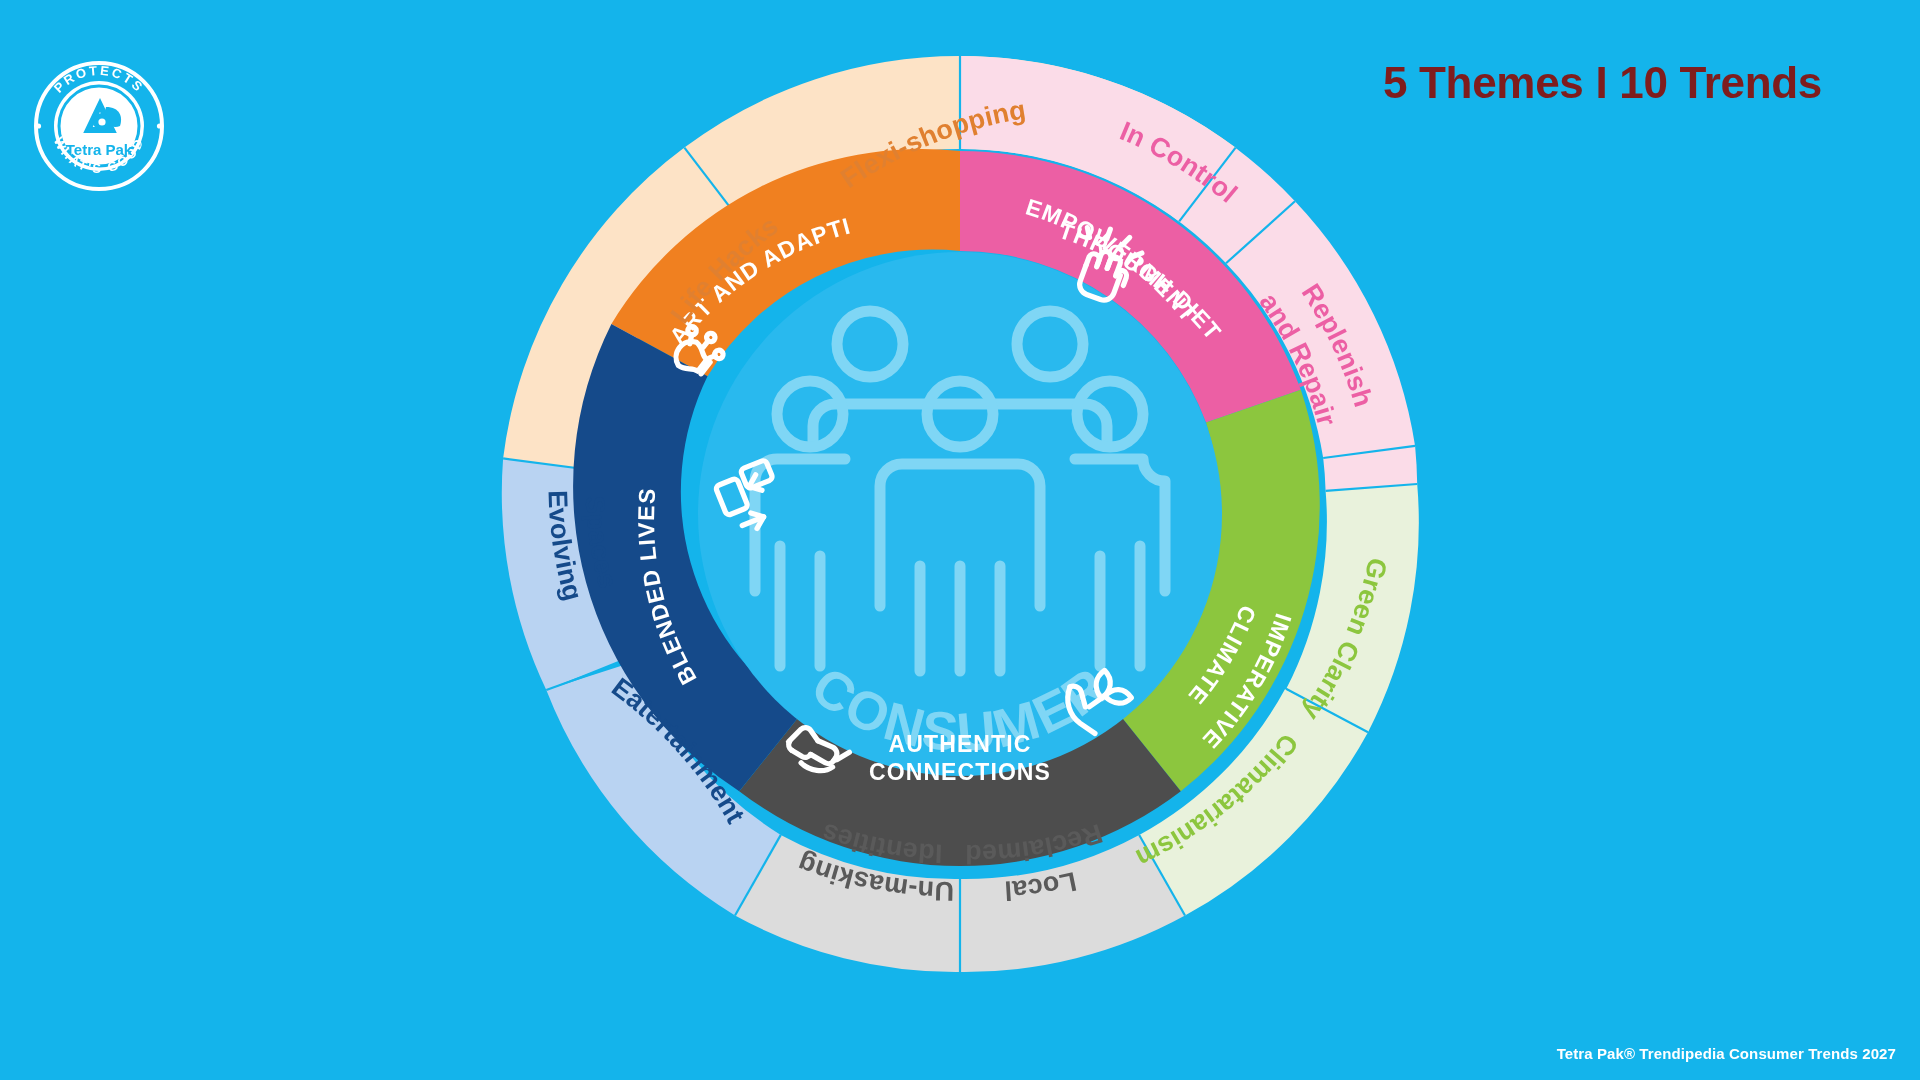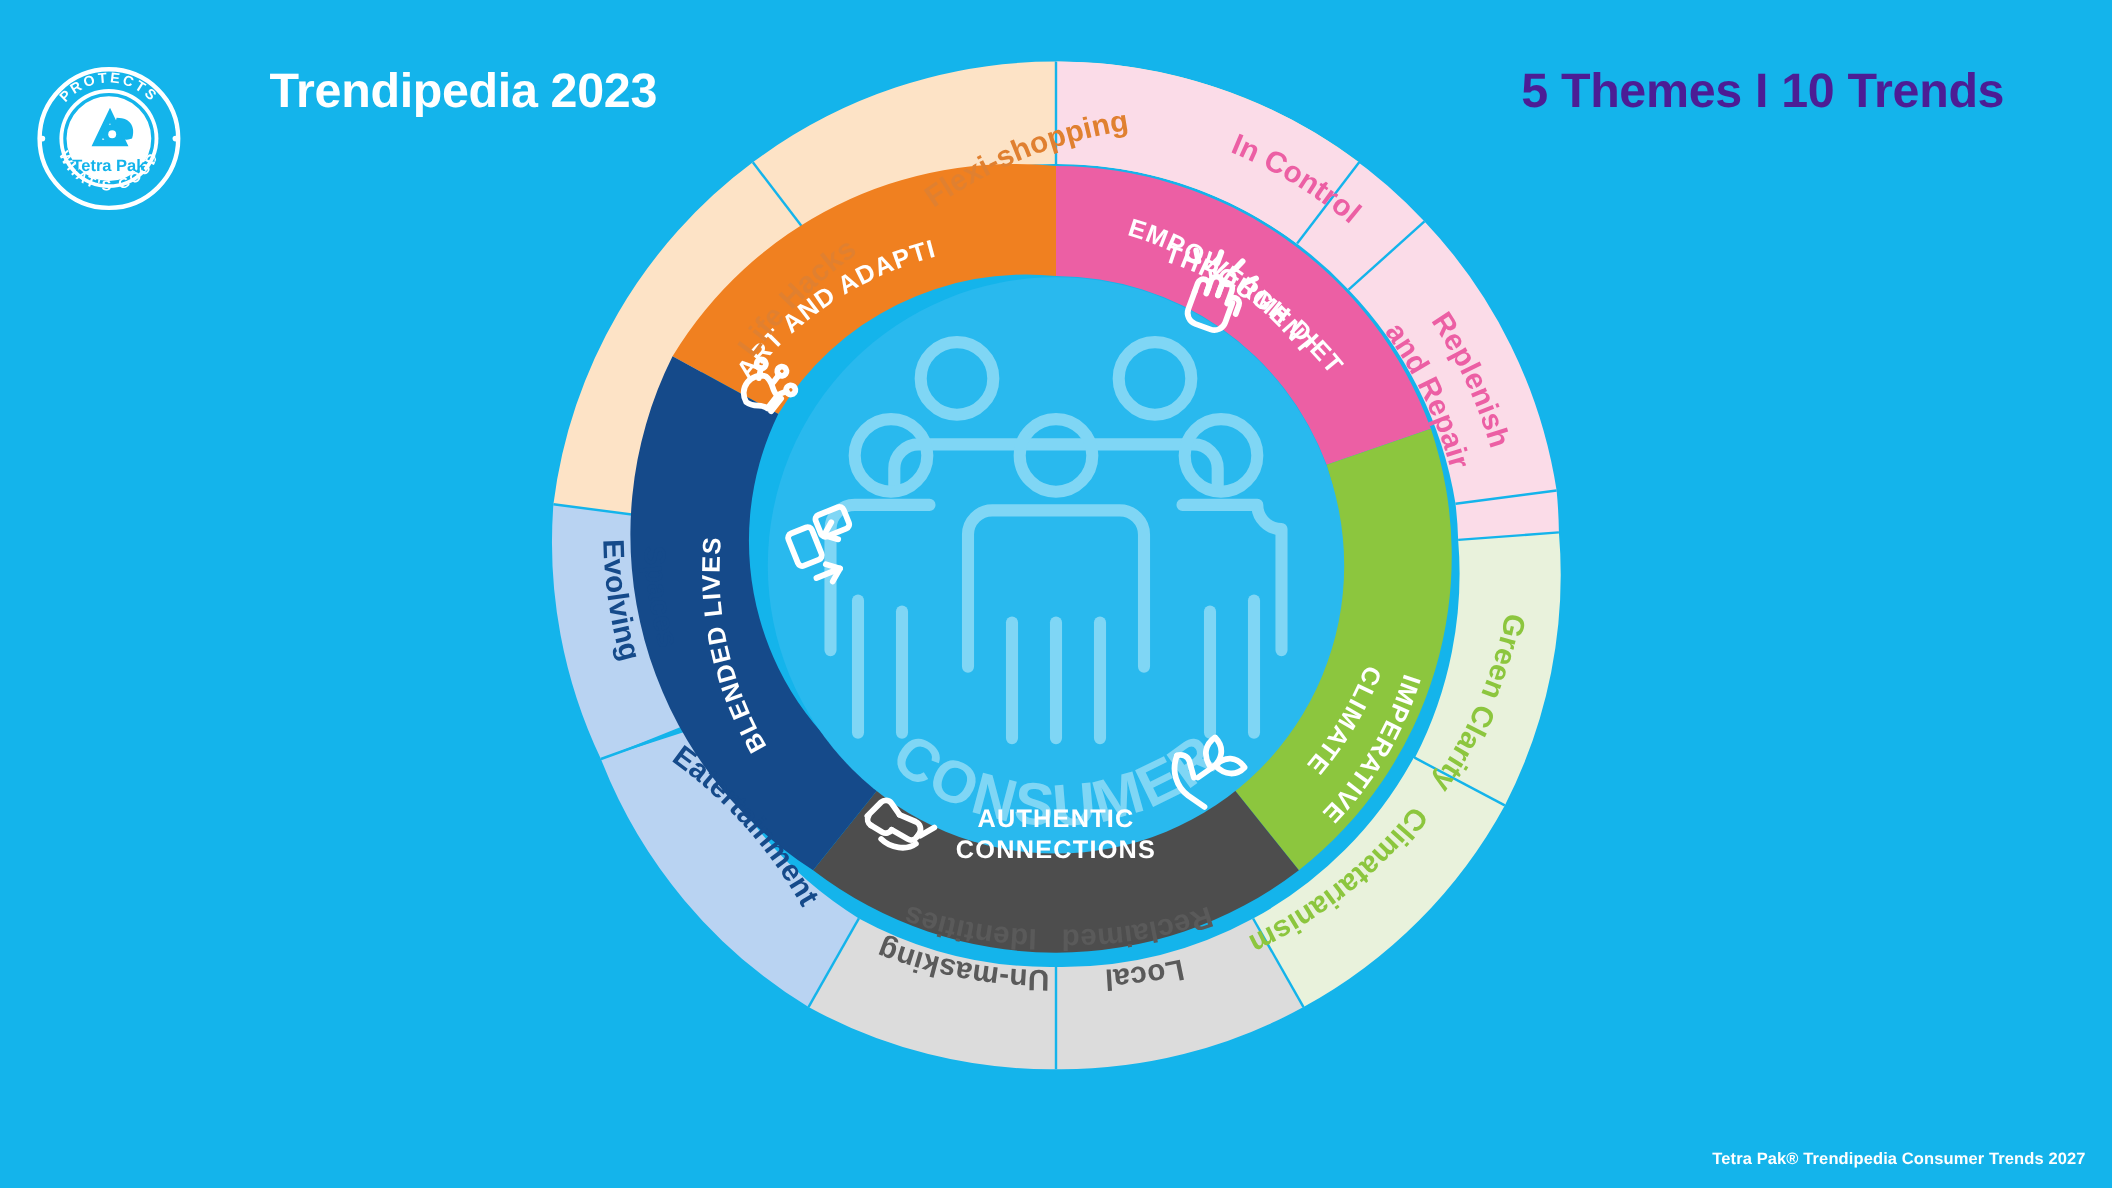--- a/index.html
+++ b/index.html
@@ -13,21 +13,21 @@
   #stage{position:absolute;inset:0;}
 
   
   .header-left{
     position:absolute;left:245px;top:58px;
     font-size:44px;font-weight:bold;color:#ffffff;
     letter-spacing:-0.3px;white-space:nowrap;
   }
   .header-right{
     position:absolute;right:98px;top:58px;
-    font-size:44px;font-weight:bold;color:#4c1d95;
+    font-size:44px;font-weight:bold;color:#7f1d1d;
     letter-spacing:-0.3px;white-space:nowrap;
   }
 
   
   .logo{position:absolute;left:28px;top:55px;width:142px;height:142px;}
 
   
   .footer{
     position:absolute;right:24px;bottom:18px;
     font-size:15px;font-weight:bold;color:#ffffff;
@@ -82,21 +82,20 @@
         <path d="M 60,75 L 72,50 L 84,75 Z" fill="none" stroke="#14b4eb" stroke-width="6"></path>
         <path d="M 78,52 C 92,52 95,62 92,71 C 85,74 76,70 76,60 Z" fill="#14b4eb"></path>
         <circle cx="74" cy="67" r="9" fill="#14b4eb"></circle>
         <circle cx="74" cy="67" r="3.6" fill="#ffffff"></circle>
       </g>
       <text x="71" y="100" text-anchor="middle" font-size="15" font-weight="bold" fill="#14b4eb">Tetra Pak</text>
       <text x="112" y="93" font-size="8" fill="#14b4eb">®</text>
     </svg>
   </div>
 
-  <div class="header-left">Trendipedia 2023</div>
 
   <div class="header-right">5 Themes I 10 Trends</div>
 
   <div class="wheel">
   <svg viewBox="0 0 960 1000" width="960" height="1000">
     <defs>
 
       <path id="tpSmart" d="M 199.4,301.6 A 313,313 0 0 1 370.6,187.3" fill="none"></path>
       <path id="tpEmpow" d="M 452.1,155.2 A 313,313 0 0 1 750.5,359.7" fill="none"></path>
       <path id="tpClim" d="M 784.7,512.7 A 313,313 0 0 1 665.3,713.2" fill="none"></path>

